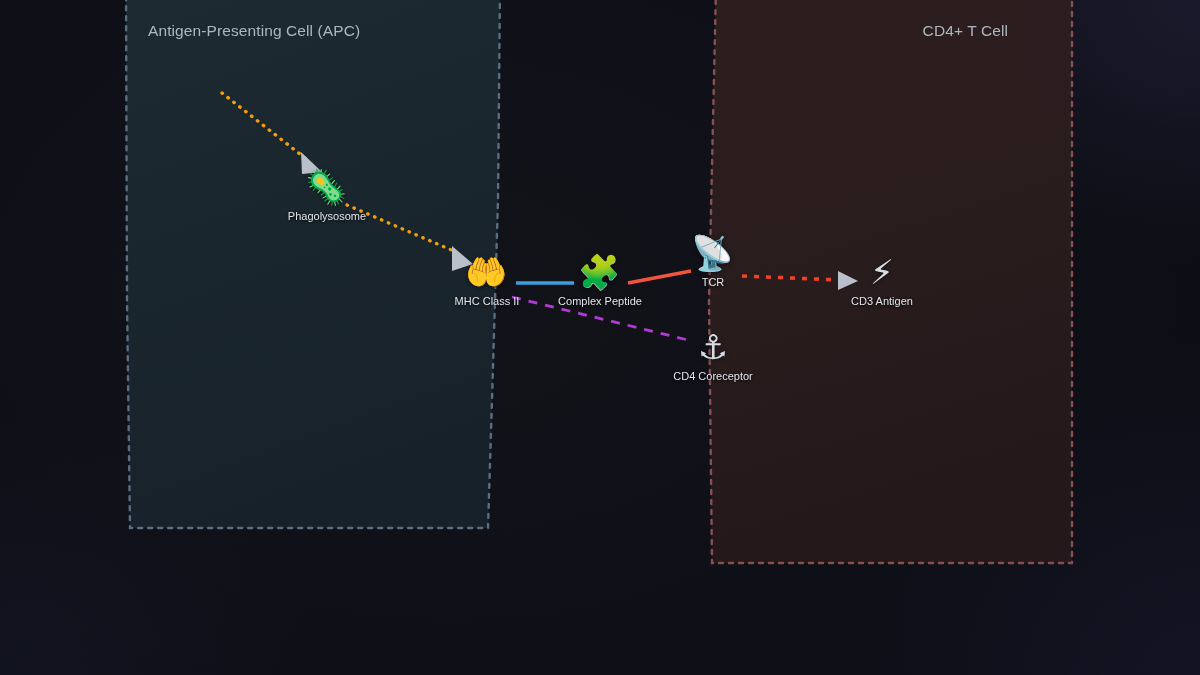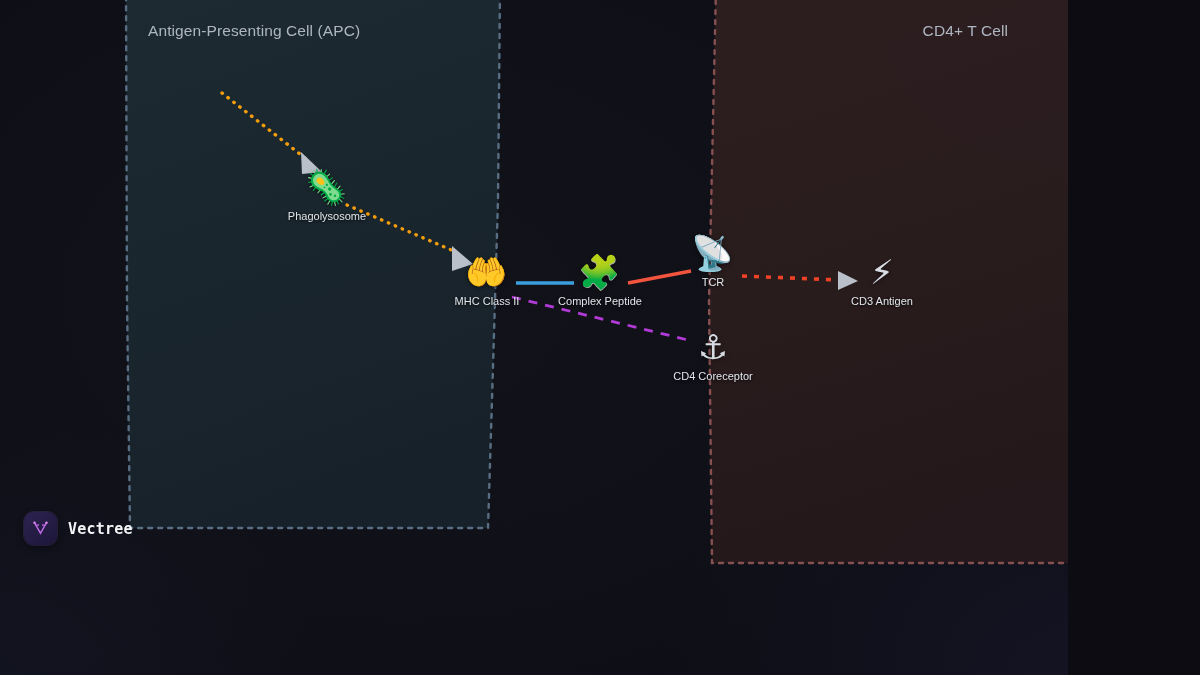--- a/index.html
+++ b/index.html
@@ -2,21 +2,21 @@
 <html><head>
 <meta charset="utf-8">
 <style>
   html, body {
     margin: 0;
     padding: 0;
     background: #0c0c12;
   }
   #stage {
     position: relative;
-    width: 1068px;
+    width: 1200px;
     height: 675px;
     overflow: hidden;
     background:
       radial-gradient(900px 620px at 38% 44%, #121219 0%, #101018 45%, #0e0e16 70%, #0d0d15 100%),
       linear-gradient(135deg, #15151f 0%, #121220 40%, #161526 70%, #171627 100%);
     font-family: "Liberation Sans", sans-serif;
     color: #d7dce3;
     user-select: none;
   }
   
@@ -238,32 +238,16 @@
   <div class="node" id="node-cd3" style="left:882px; top:281px;">
     <div class="glyph">⚡</div>
     <div class="node-label">CD3 Antigen</div>
   </div>
 
   <div class="node" id="node-cd4" style="left:713px; top:356px;">
     <div class="glyph">⚓</div>
     <div class="node-label">CD4 Coreceptor</div>
   </div>
 
-  <div id="brand">
-    <div class="logo-box">
-      <svg width="19" height="19" viewBox="0 0 24 24" aria-hidden="true">
-        <g stroke="#c06ce8" stroke-width="1.9" fill="none" stroke-linecap="round">
-          <path d="M6.2 7.6 L12 18 L17.8 7.6"></path>
-          <path d="M6.2 7.6 L4.6 5.0"></path>
-          <path d="M17.8 7.6 L19.4 5.0"></path>
-        </g>
-        <circle cx="4.4" cy="4.6" r="1.55" fill="#d98bf0"></circle>
-        <circle cx="19.6" cy="4.6" r="1.55" fill="#d98bf0"></circle>
-        <circle cx="8.9" cy="7.5" r="1.2" fill="#b95fe0"></circle>
-        <circle cx="15.1" cy="7.5" r="1.2" fill="#b95fe0"></circle>
-      </svg>
-    </div>
-    <div class="brand-name">Vectree</div>
-  </div>
 
 
 
 </div>
 
 </body></html>

